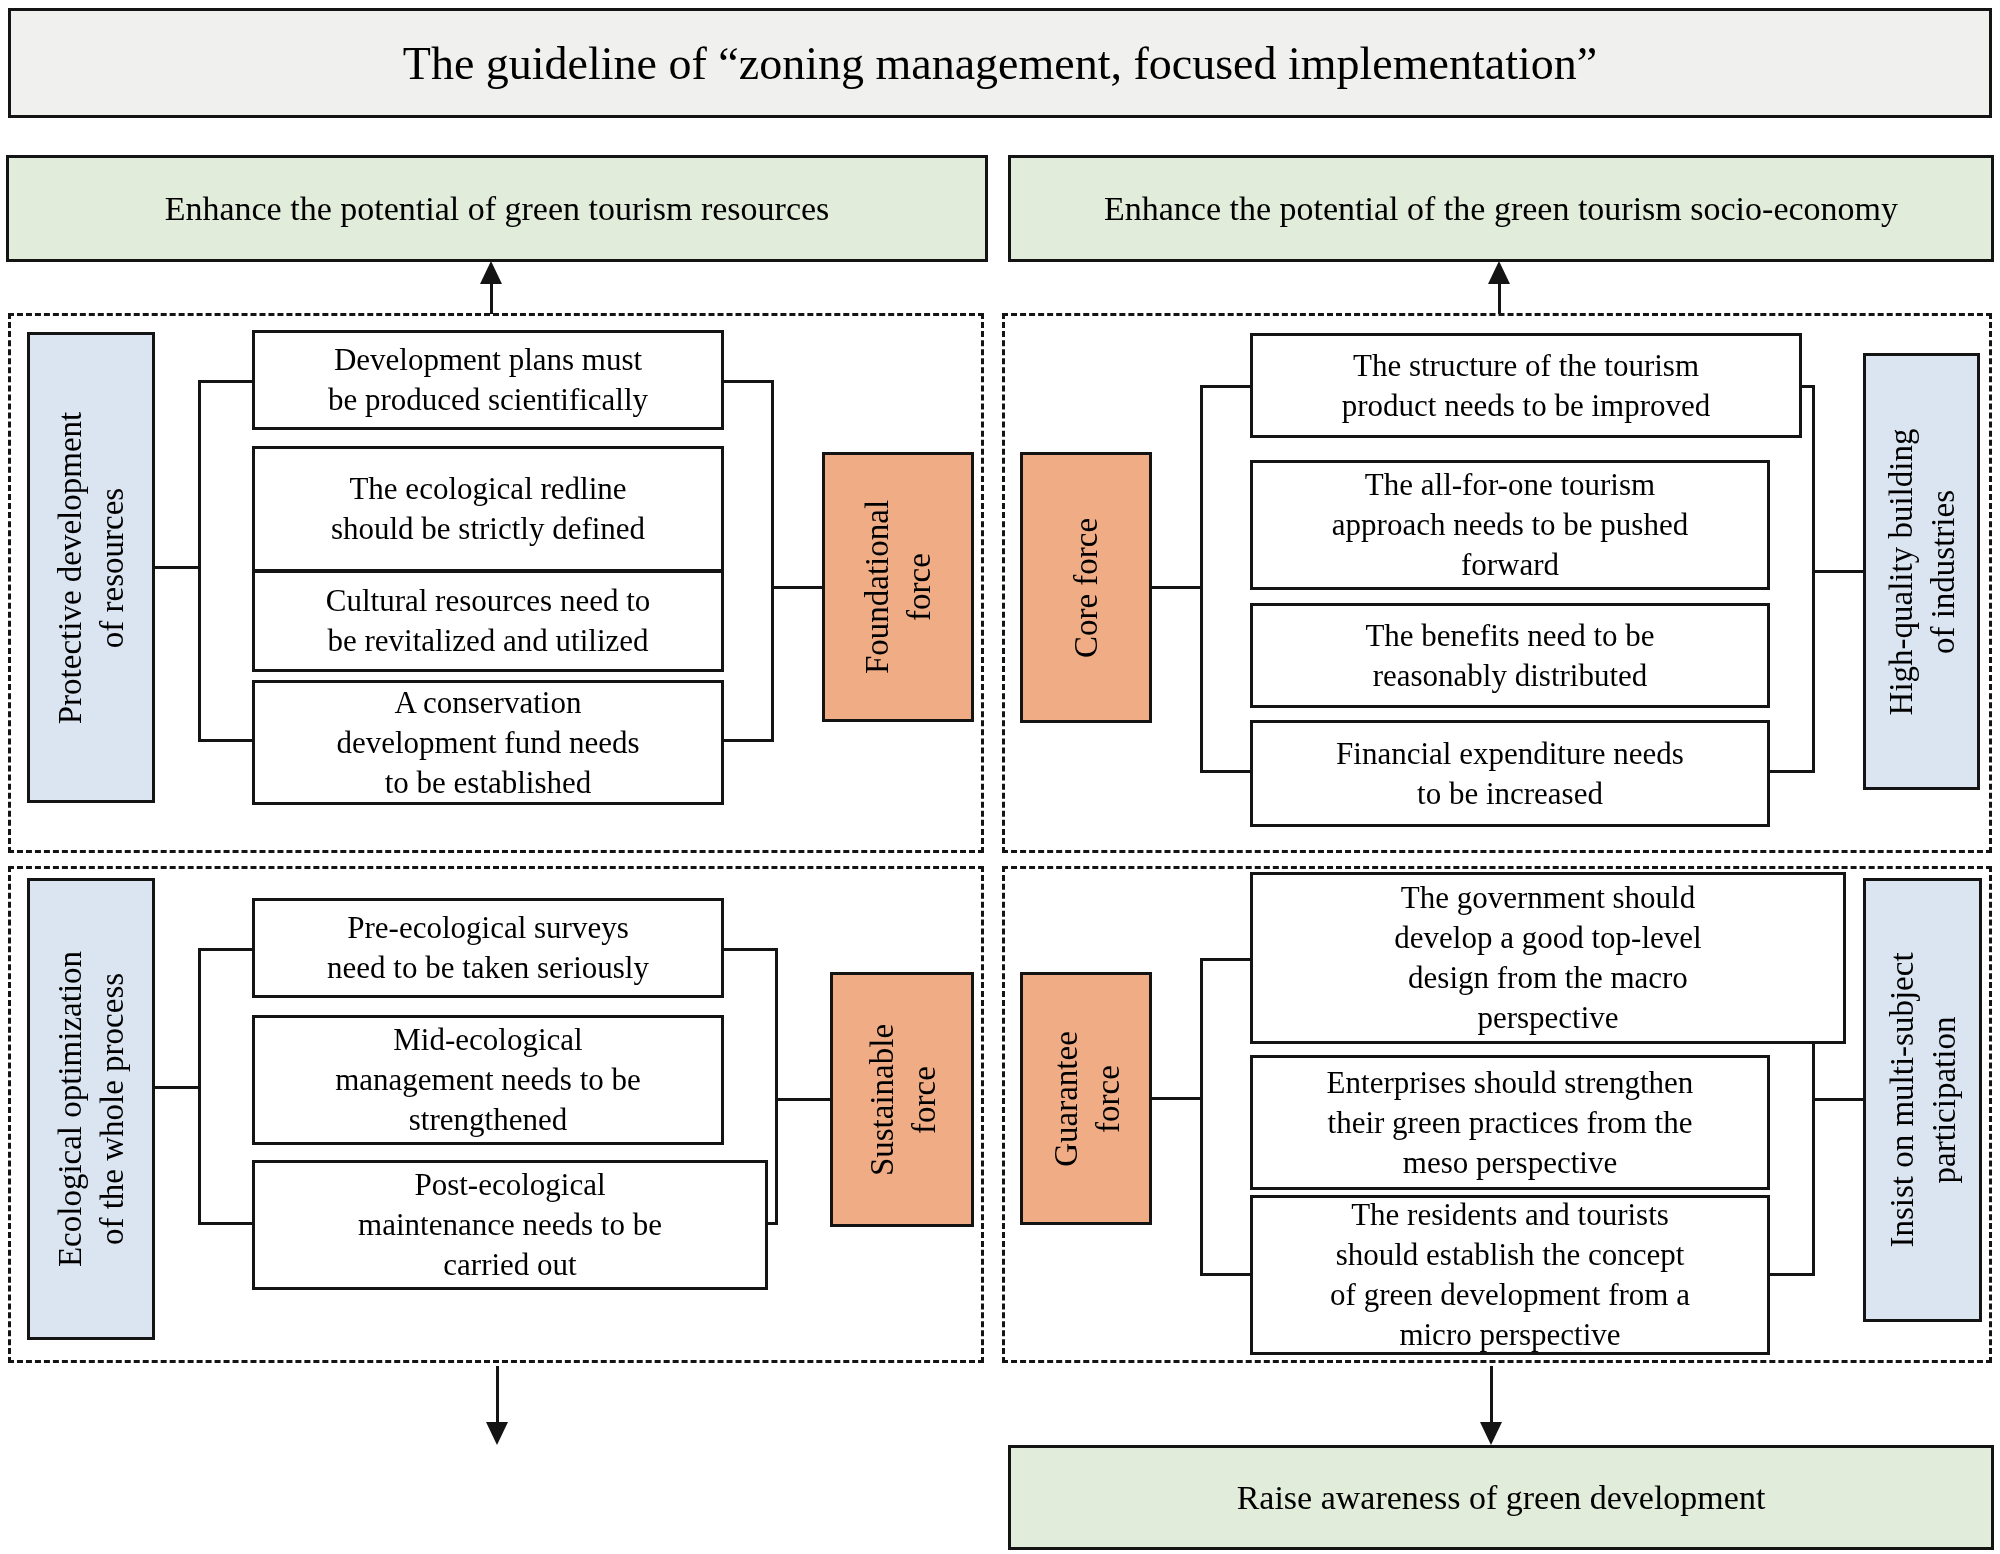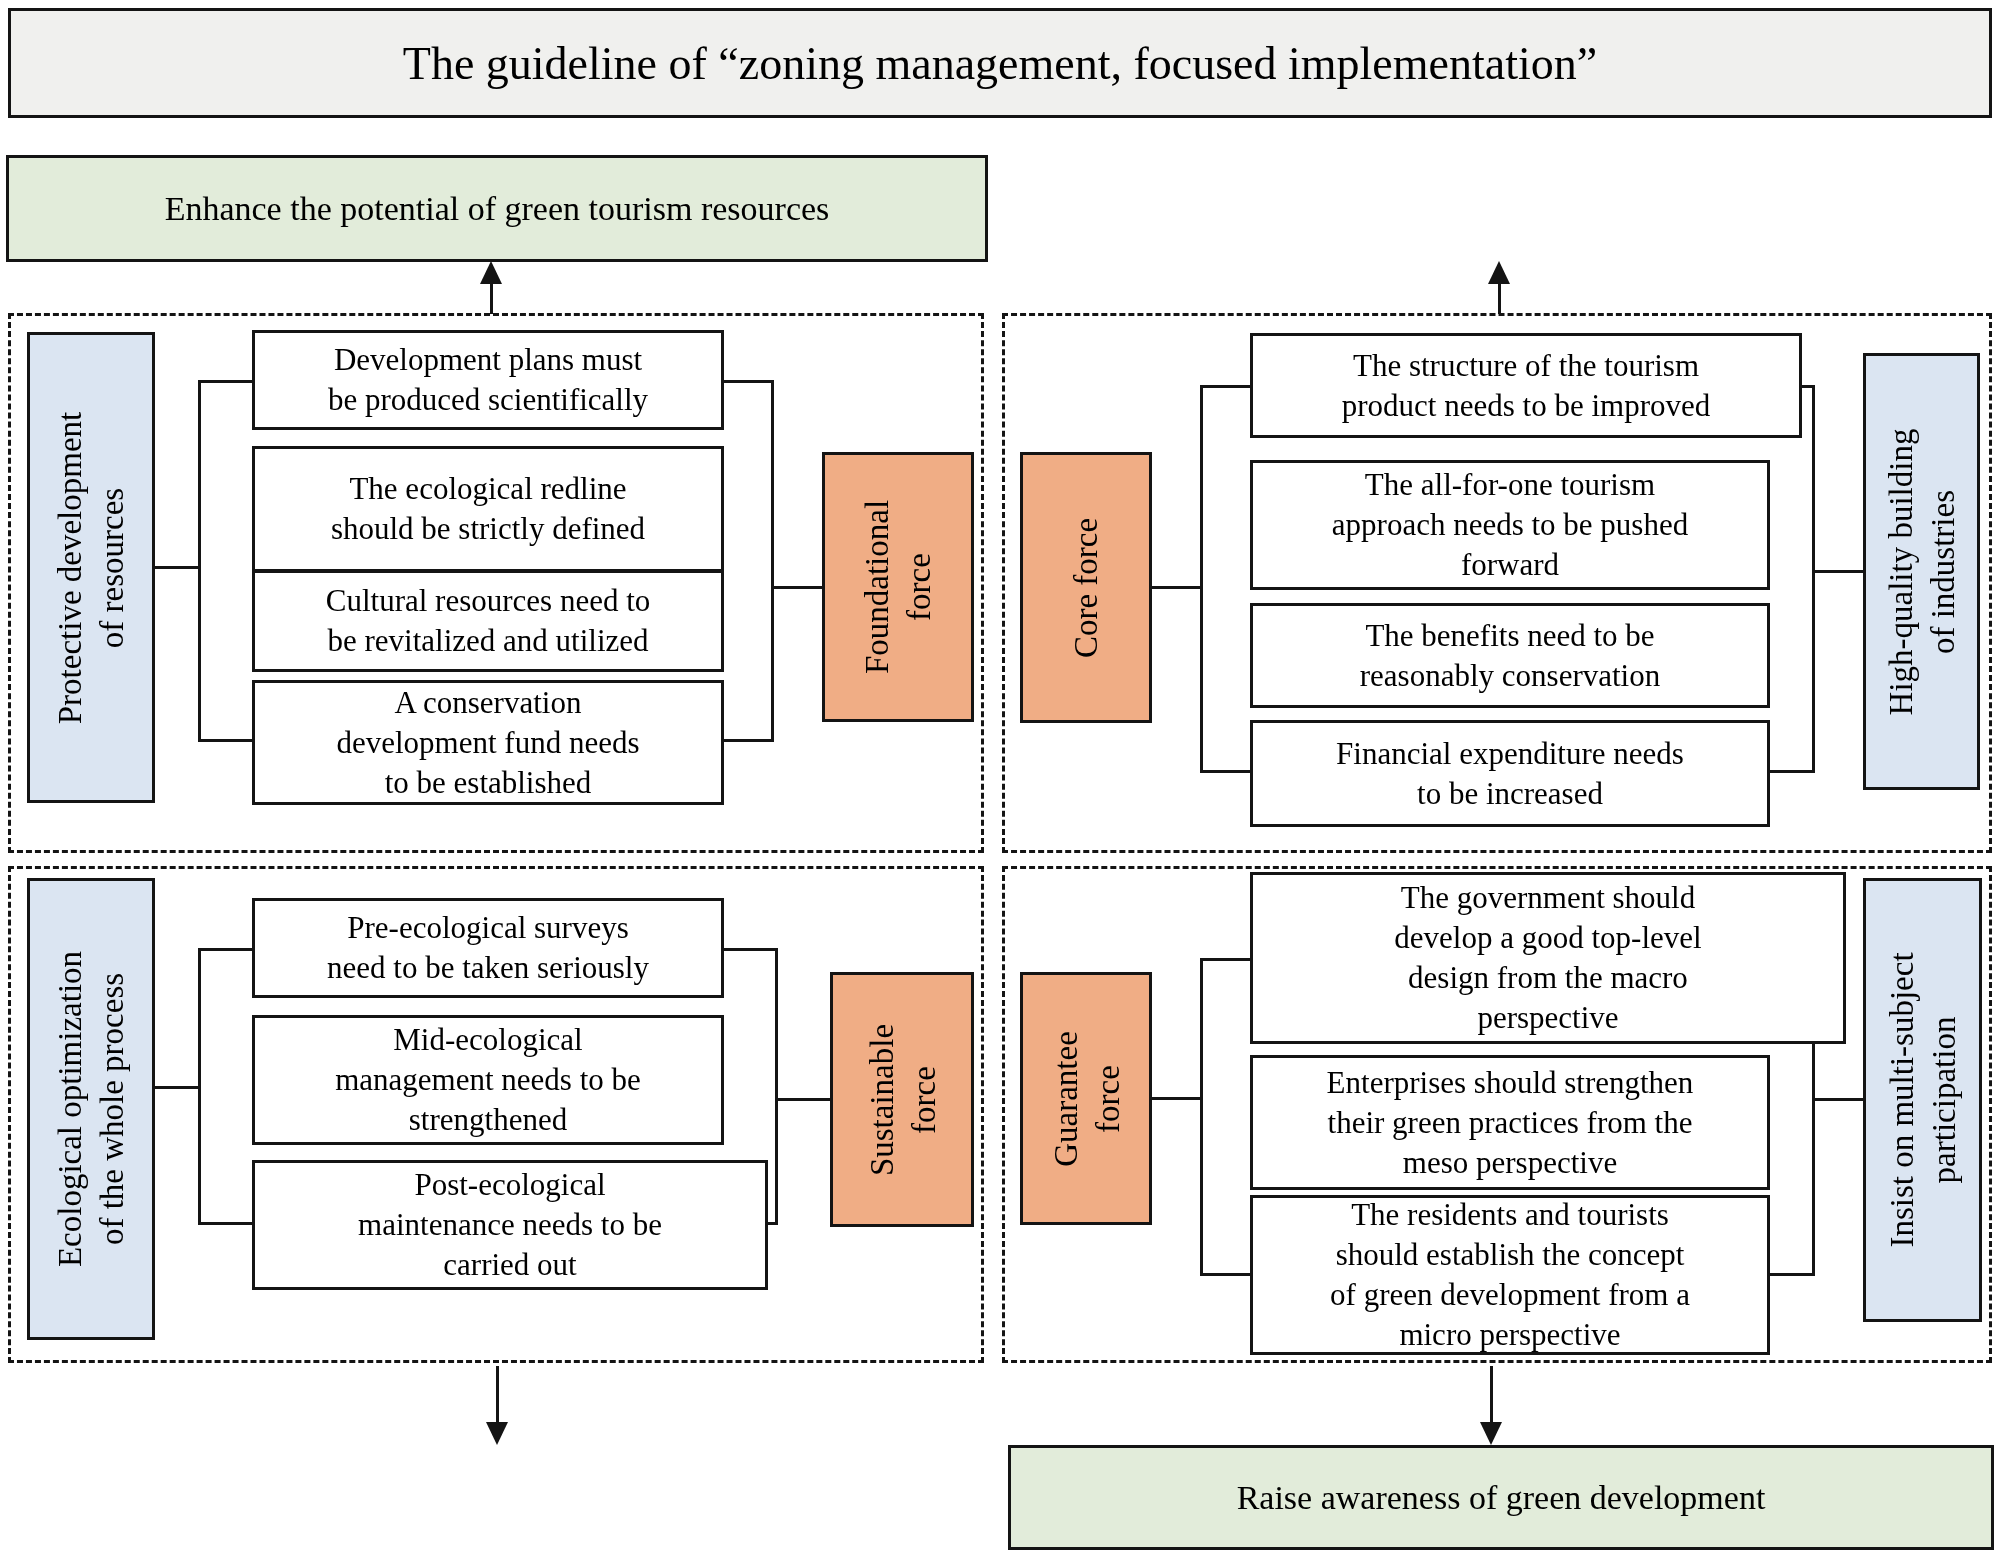--- a/index.html
+++ b/index.html
@@ -44,20 +44,23 @@
 
 <div id="canvas">
 
   <div class="abs box graybox" style="left:8px;top:8px;width:1984px;height:110px">
     <span>The guideline of “zoning management, focused implementation”</span>
   </div>
 
   <div class="abs box greenbox" style="left:6px;top:155px;width:982px;height:107px">
     <span>Enhance the potential of green tourism resources</span>
   </div>
+  <div class="abs box greenbox" style="left:1008px;top:155px;width:986px;height:107px">
+    <span>Enhance the potential of the green tourism socio-economy</span>
+  </div>
 
   <div class="abs stem" style="left:490px;top:280px;height:34px"></div>
   <div class="abs tri-up" style="left:480px;top:261px"></div>
   <div class="abs stem" style="left:1498px;top:280px;height:34px"></div>
   <div class="abs tri-up" style="left:1488px;top:261px"></div>
 
   <div class="abs dashpane" style="left:8px;top:313px;width:976px;height:540px"></div>
   <div class="abs dashpane" style="left:1002px;top:313px;width:990px;height:540px"></div>
   <div class="abs dashpane" style="left:8px;top:866px;width:976px;height:497px"></div>
   <div class="abs dashpane" style="left:1002px;top:866px;width:990px;height:497px"></div>
@@ -108,21 +111,21 @@
     <span>The structure of the tourism
 product needs to be improved</span>
   </div>
   <div class="abs box wbox" style="left:1250px;top:460px;width:520px;height:130px">
     <span>The all-for-one tourism
 approach needs to be pushed
 forward</span>
   </div>
   <div class="abs box wbox" style="left:1250px;top:603px;width:520px;height:105px">
     <span>The benefits need to be
-reasonably conservation</span>
+reasonably distributed</span>
   </div>
   <div class="abs box wbox" style="left:1250px;top:720px;width:520px;height:107px">
     <span>Financial expenditure needs
 to be increased</span>
   </div>
 
   <div class="abs box blue vbox" style="left:1863px;top:353px;width:117px;height:437px">
     <span style="width:420px">High-quality building
 of industries</span>
   </div>

